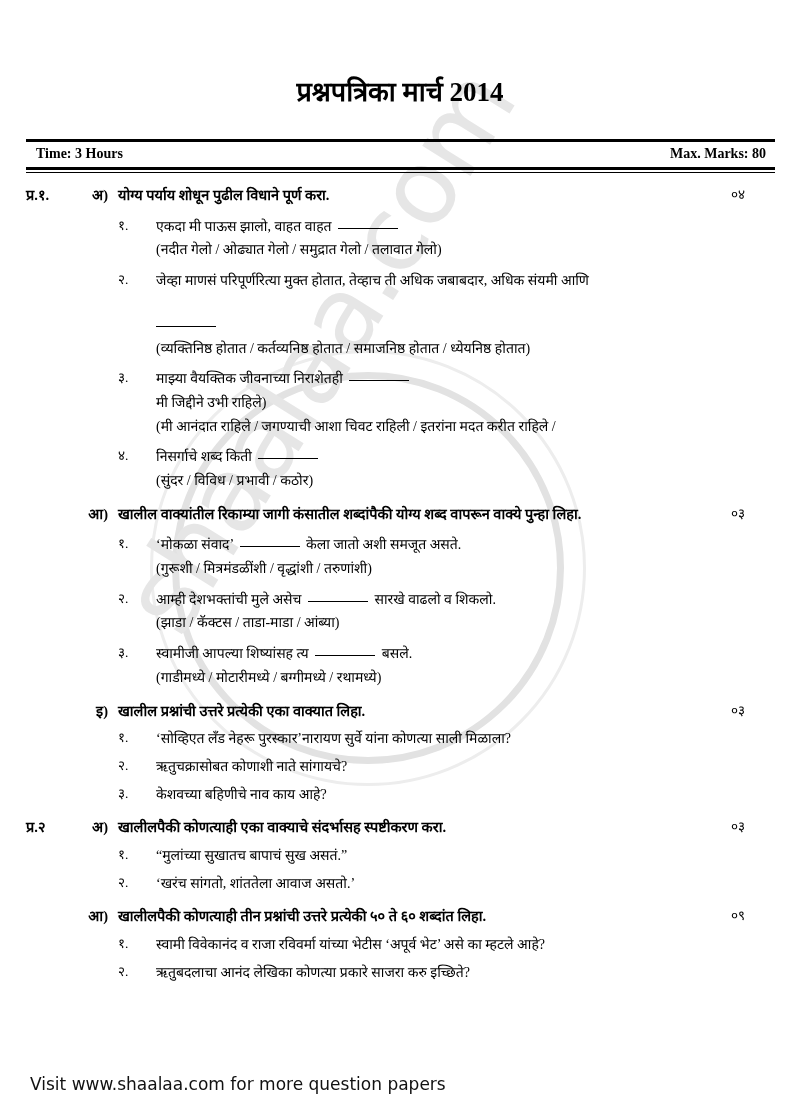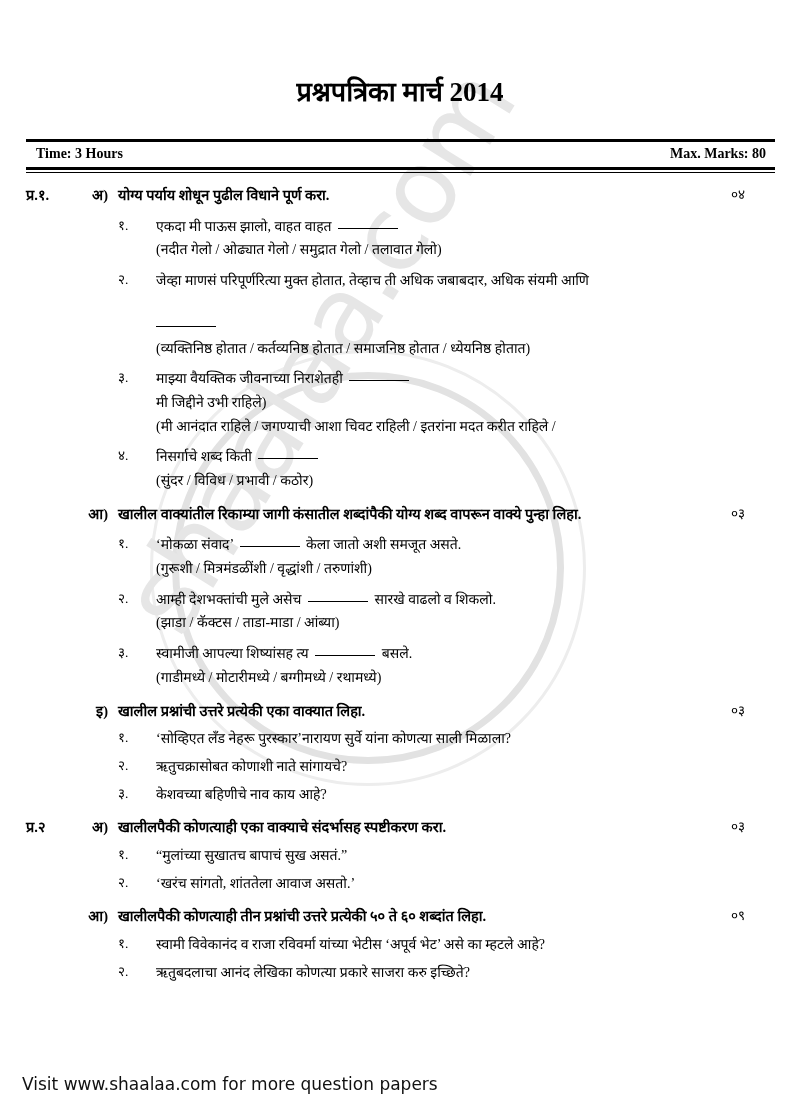--- a/index.html
+++ b/index.html
@@ -161,21 +161,21 @@
   }
   .item-body .line { display: block; }
   .item-body .line + .line { margin-top: 2px; }
   .opts { display: block; margin-top: 2px; }
   .blank-gap { display: inline-block; width: 60px; border-bottom: 1.4px solid #000; margin: 0 3px; vertical-align: 2px; }
   .blank-lead { display: inline-block; width: 60px; border-bottom: 1.4px solid #000; margin-bottom: 2px; }
 
   
   .footer {
     position: absolute;
-    left: 22px;
+    left: 30px;
     bottom: 18px;
     font-family: "DejaVu Sans", "Liberation Sans", sans-serif;
     font-size: 17px;
     color: #111;
     z-index: 3;
   }
 </style>
 </head>
 <body>
 

